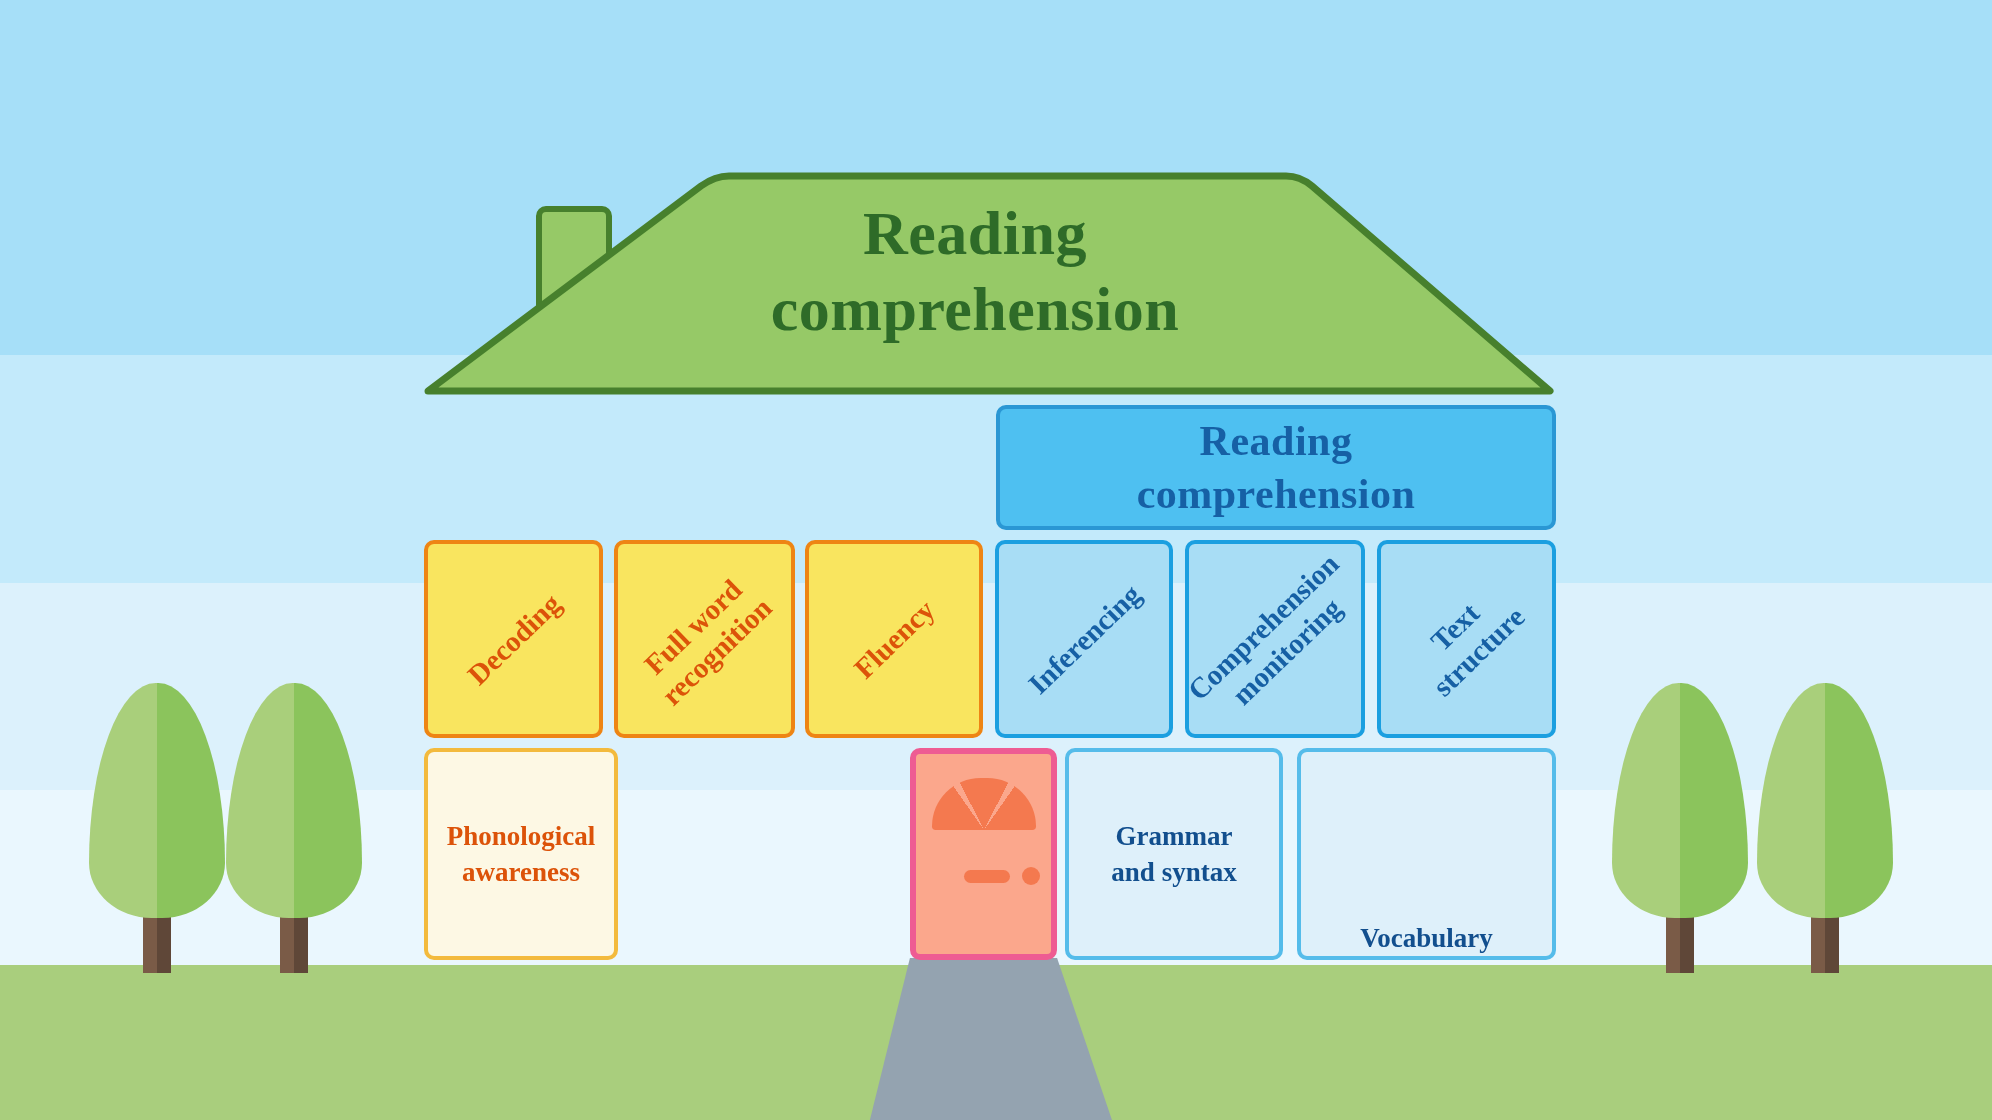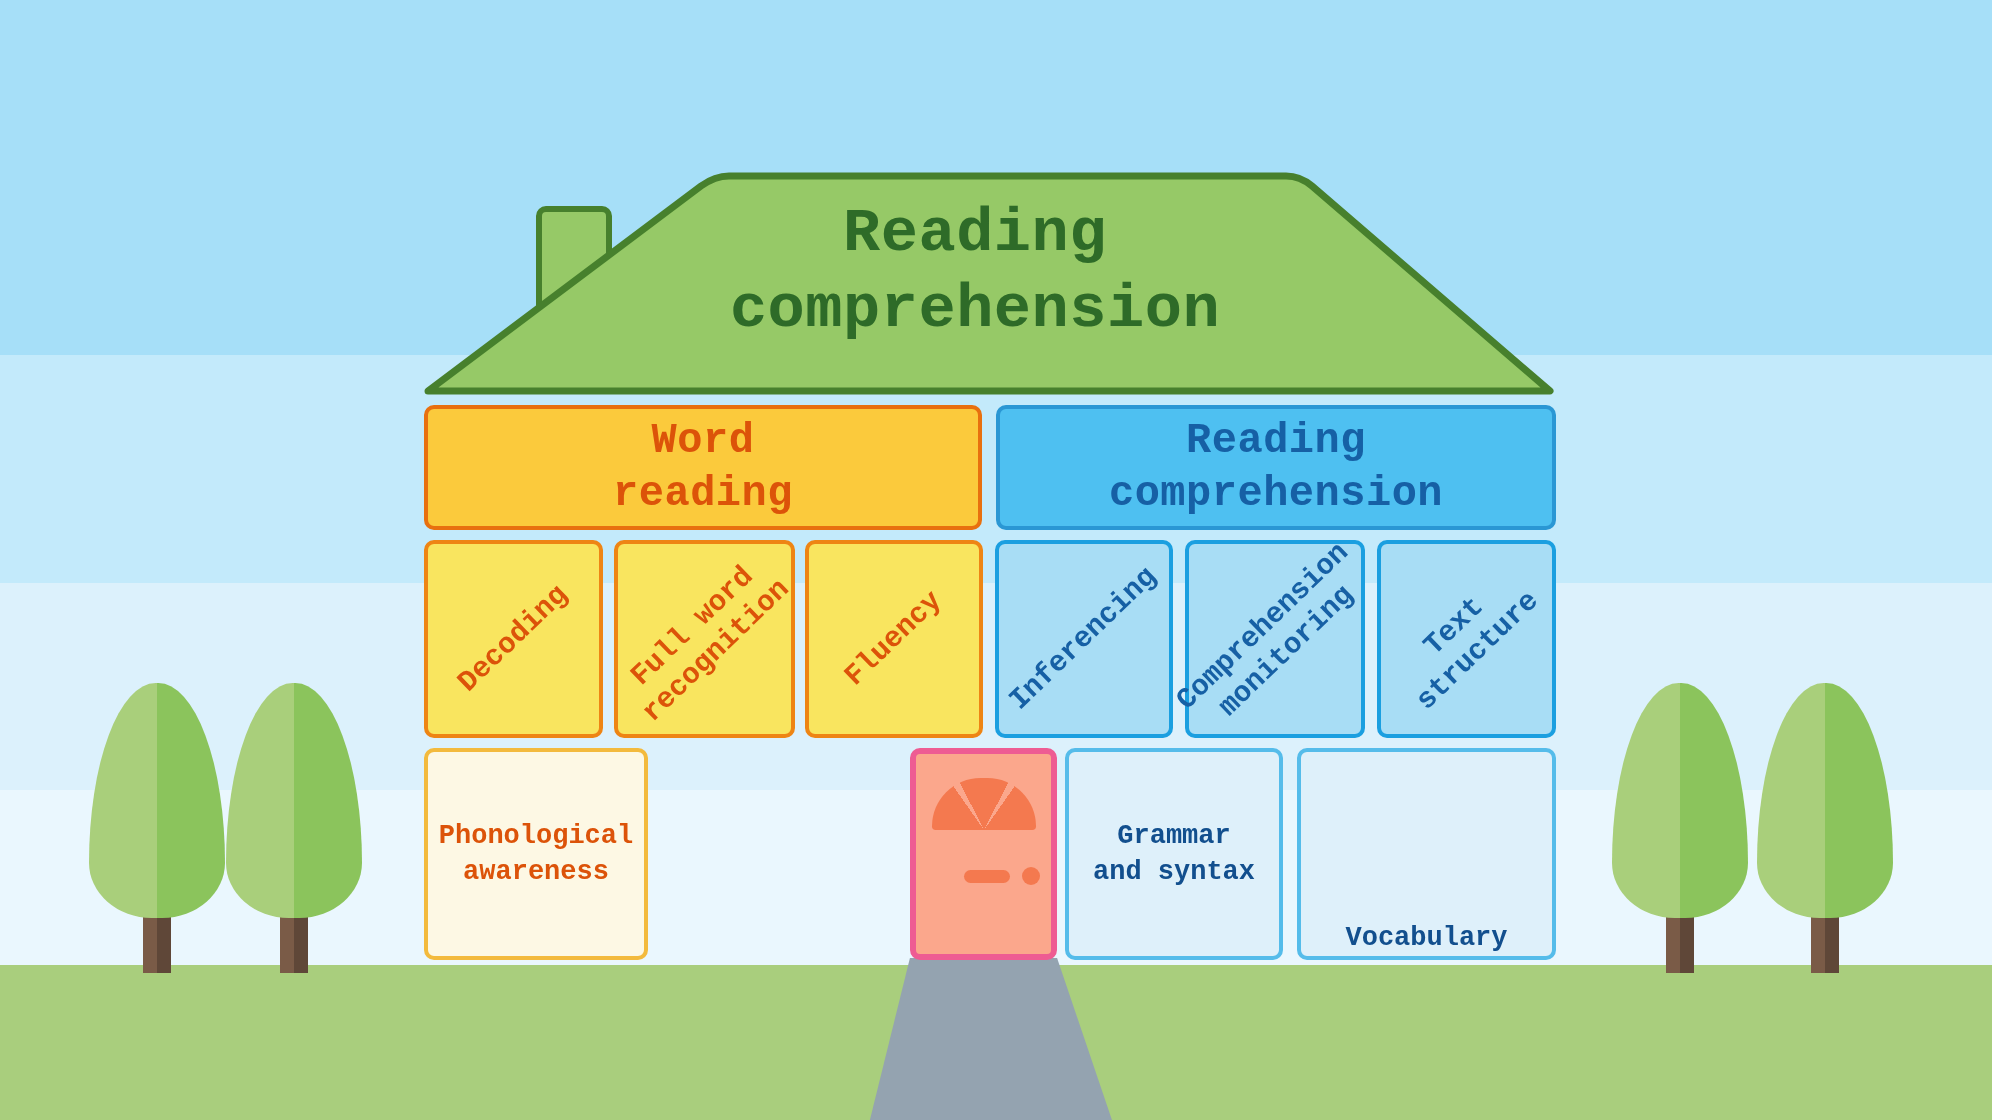--- a/index.html
+++ b/index.html
@@ -1,20 +1,20 @@
 <!DOCTYPE html>
 <html style="--sky-1: #A6DFF8; --sky-2: #C3EAFB; --sky-3: #DCF1FC; --sky-4: #EAF7FE; --grass: #A9CE7D; --path: #94A3B0; --roof-fill: #96C967; --roof-stroke: #47802D; --roof-text: #2E6B28; --tree-light: #A9CF7B; --tree-dark: #8BC45C; --trunk-light: #7A5B47; --trunk-dark: #5F4738; --word-fill: #FBCA3C; --word-border: #E8700F; --text-orange: #DC5309; --sub-yellow-fill: #F9E55F; --sub-yellow-border: #EE8514; --cream-fill: #FDF8E4; --cream-border: #F3BA3D; --lang-fill: #4EC0F1; --lang-border: #2A97D4; --text-navy: #1660A5; --sub-blue-fill: #A8DDF5; --sub-blue-border: #1B9FE0; --pale-blue-fill: #DEF0FA; --pale-blue-border: #55BCEA; --text-navy-dark: #124F8E; --door-fill: #FBA78C; --door-border: #EE5C93; --door-decor: #F4794F;"><head>
 <meta charset="utf-8">
 <title>Reading comprehension</title>
 <style>
   html,body{margin:0;padding:0;background:#A6DFF8;}
   *{box-sizing:border-box;}
   .scene{
     position:relative;width:1992px;height:1120px;overflow:hidden;
-    font-family:Liberation Mono, monospace;font-weight:bold;
+    font-family:Liberation Serif, serif;font-weight:bold;
   }
   
   .band{position:absolute;left:0;width:100%;}
   .band1{top:0;height:355px;background:var(--sky-1);}
   .band2{top:355px;height:228px;background:var(--sky-2);}
   .band3{top:583px;height:207px;background:var(--sky-3);}
   .band4{top:790px;height:175px;background:var(--sky-4);}
   .grass{position:absolute;left:0;top:965px;width:100%;height:155px;background:var(--grass);}
   .path{
     position:absolute;left:860px;top:958px;width:260px;height:162px;
@@ -112,24 +112,20 @@
   </div>
 
   <div class="chimney"></div>
 
   <svg class="roof-svg" viewBox="0 0 1992 1120">
     <path class="roof-shape" d="M 428 391 L 701 186 Q 715 176 729 176 L 1286 176 Q 1300 176 1312 186 L 1550 391 Z"></path>
   </svg>
   <div class="roof-title">Reading
 comprehension</div>
 
-  <div class="box row1 word" style="left:424px;width:558px;">
-    <span>Word
-reading</span>
-  </div>
   <div class="box row1 lang" style="left:996px;width:560px;">
     <span>Reading
 comprehension</span>
   </div>
 
   <div class="box row2 sub-yellow" style="left:424px;width:179px;">
     <span class="rot">Decoding</span>
   </div>
   <div class="box row2 sub-yellow" style="left:614px;width:181px;">
     <span class="rot">Full word
@@ -143,21 +139,21 @@
   </div>
   <div class="box row2 sub-blue" style="left:1185px;width:180px;">
     <span class="rot">Comprehension
 monitoring</span>
   </div>
   <div class="box row2 sub-blue" style="left:1377px;width:179px;">
     <span class="rot">Text
 structure</span>
   </div>
 
-  <div class="box row3 cream" style="left:424px;width:224px;">
+  <div class="box row3 cream" style="left:424px;width:194px;">
     <span>Phonological
 awareness</span>
   </div>
   <div class="door">
     <div class="fanlight"></div>
     <div class="letterbox"></div>
     <div class="knob"></div>
   </div>
   <div class="box row3 pale-blue" style="left:1065px;width:218px;">
     <span>Grammar

